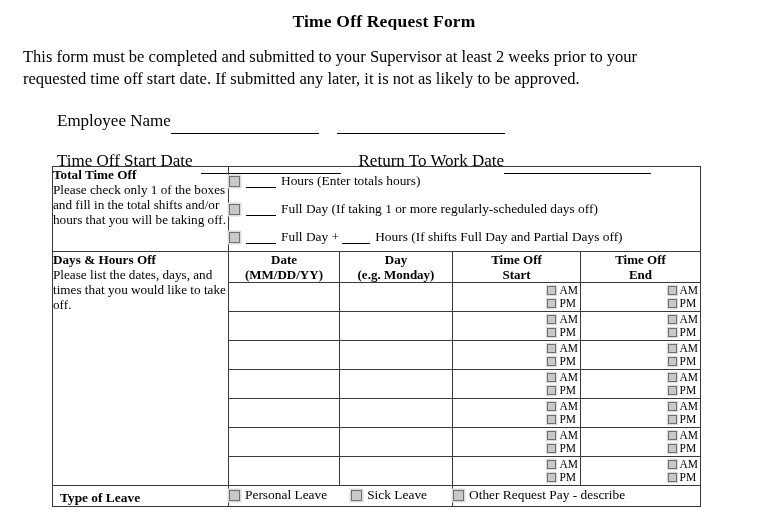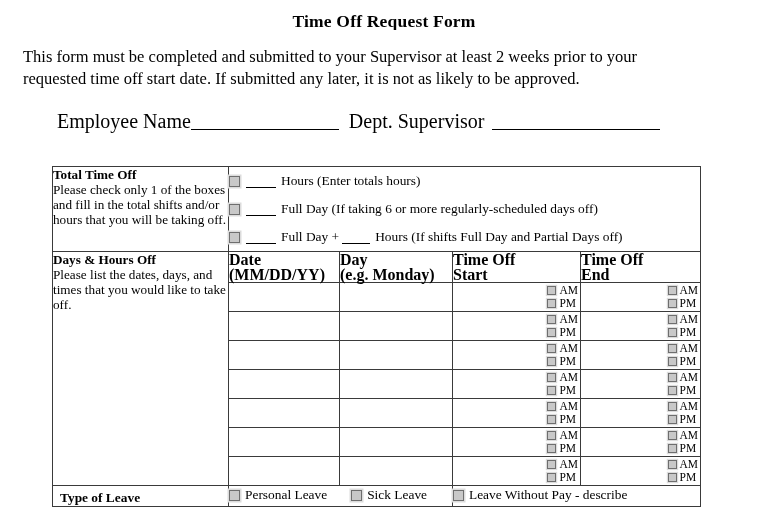--- a/index.html
+++ b/index.html
@@ -38,22 +38,22 @@
     text-align: left;
   }
 
   
   .field-rows {
     margin-top: 18px;
     padding-left: 57px;
   }
   .field-row {
     display: flex;
-    align-items: center;
-    font-size: 20px;
+    align-items: flex-end;
+    font-size: 17px;
     height: 26px;
     line-height: 26px;
     white-space: nowrap;
   }
   .field-row + .field-row { margin-top: 14px; }
   .fld-label { flex: 0 0 auto; }
   .rule {
     flex: 0 0 auto;
     border-bottom: 1.2px solid #000;
     height: 17px;
@@ -129,22 +129,23 @@
   .cb.sm {
     width: 9px;
     height: 9px;
     border-width: 1.3px;
     box-shadow: 0 0 0 1.2px #dcdcdc;
     margin-right: 3px;
   }
 
   
   .col-head {
+    text-align: center;
     font-weight: bold;
-    font-size: 16px;
+    font-size: 13px;
     line-height: 15px;
     padding: 3px 0 3px 0;
     vertical-align: top;
   }
   .col-head .sub { display: block; }
 
   
   .data-row td { height: 28px; margin-left: 11px; }
   .ampm-cell {
     padding: 0 2px 0 0;
@@ -184,25 +185,32 @@
 <div class="doc-title">Time Off Request Form</div>
 
 <p class="intro">This form must be completed and submitted to your Supervisor at least 2 weeks prior to your requested time off start date.  If submitted any later, it is not as likely to be approved.</p>
 
 <div class="field-rows">
 
   <div class="field-row">
     <span class="fld-label">Employee Name</span>
     <span class="rule w1"></span>
     <span class="gap-sm"></span>
-    <span class="fld-label">Dept. Supervisor</span>
     <span class="gap-sm"></span>
     <span class="rule w2"></span>
   </div>
 
+  <div class="field-row">
+    <span class="fld-label">Time Off Start Date</span>
+    <span class="gap-sm"></span>
+    <span class="rule w3"></span>
+    <span class="gap-md"></span>
+    <span class="fld-label">Return To Work Date</span>
+    <span class="rule w4"></span>
+  </div>
 
 </div>
 
 <table class="form-table">
   <colgroup>
     <col style="width:176px">
     <col style="width:111px">
     <col style="width:113px">
     <col style="width:128px">
     <col style="width:120px">
@@ -218,21 +226,21 @@
 
       <div class="opt-line">
         <span class="cb"></span>
         <span class="opt-blank"></span>
         <span>Hours (Enter totals hours)</span>
       </div>
 
       <div class="opt-line">
         <span class="cb"></span>
         <span class="opt-blank"></span>
-        <span>Full Day  (If taking 6 or more regularly-scheduled days off)</span>
+        <span>Full Day  (If taking 1 or more regularly-scheduled days off)</span>
       </div>
 
       <div class="opt-line">
         <span class="cb"></span>
         <span class="opt-blank"></span>
         <span>Full Day +</span>
         <span class="opt-blank short"></span>
         <span>Hours (If shifts Full Day and Partial Days off)</span>
       </div>
 
@@ -439,19 +447,19 @@
         <span class="cb"></span>
         <span>Personal Leave</span>
         <span class="leave-gap"></span>
         <span class="cb"></span>
         <span>Sick Leave</span>
       </div>
     </td>
     <td colspan="2" class="leave-cell">
       <div class="leave-inline">
         <span class="cb"></span>
-        <span>Leave Without Pay - describe</span>
+        <span>Other Request Pay - describe</span>
       </div>
     </td>
   </tr>
 
 </tbody>
   </table>
 
 </body></html>

